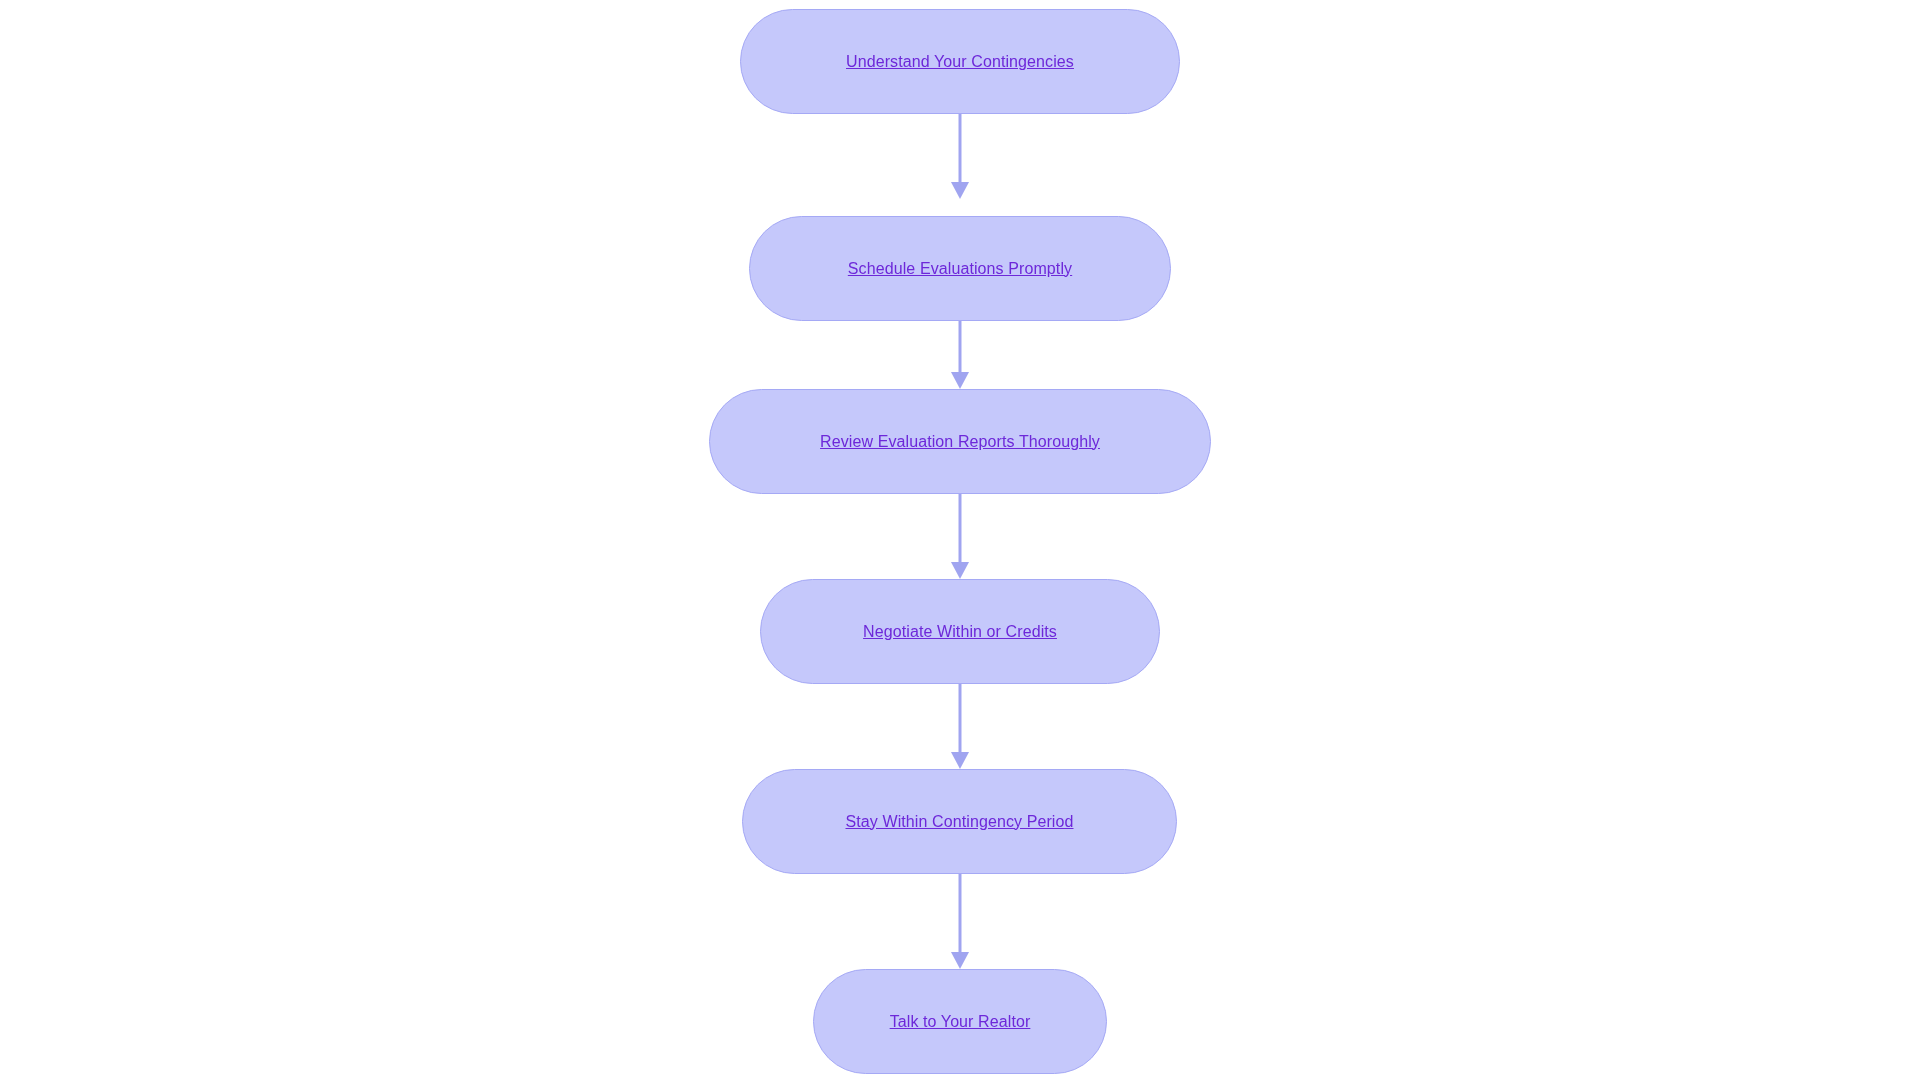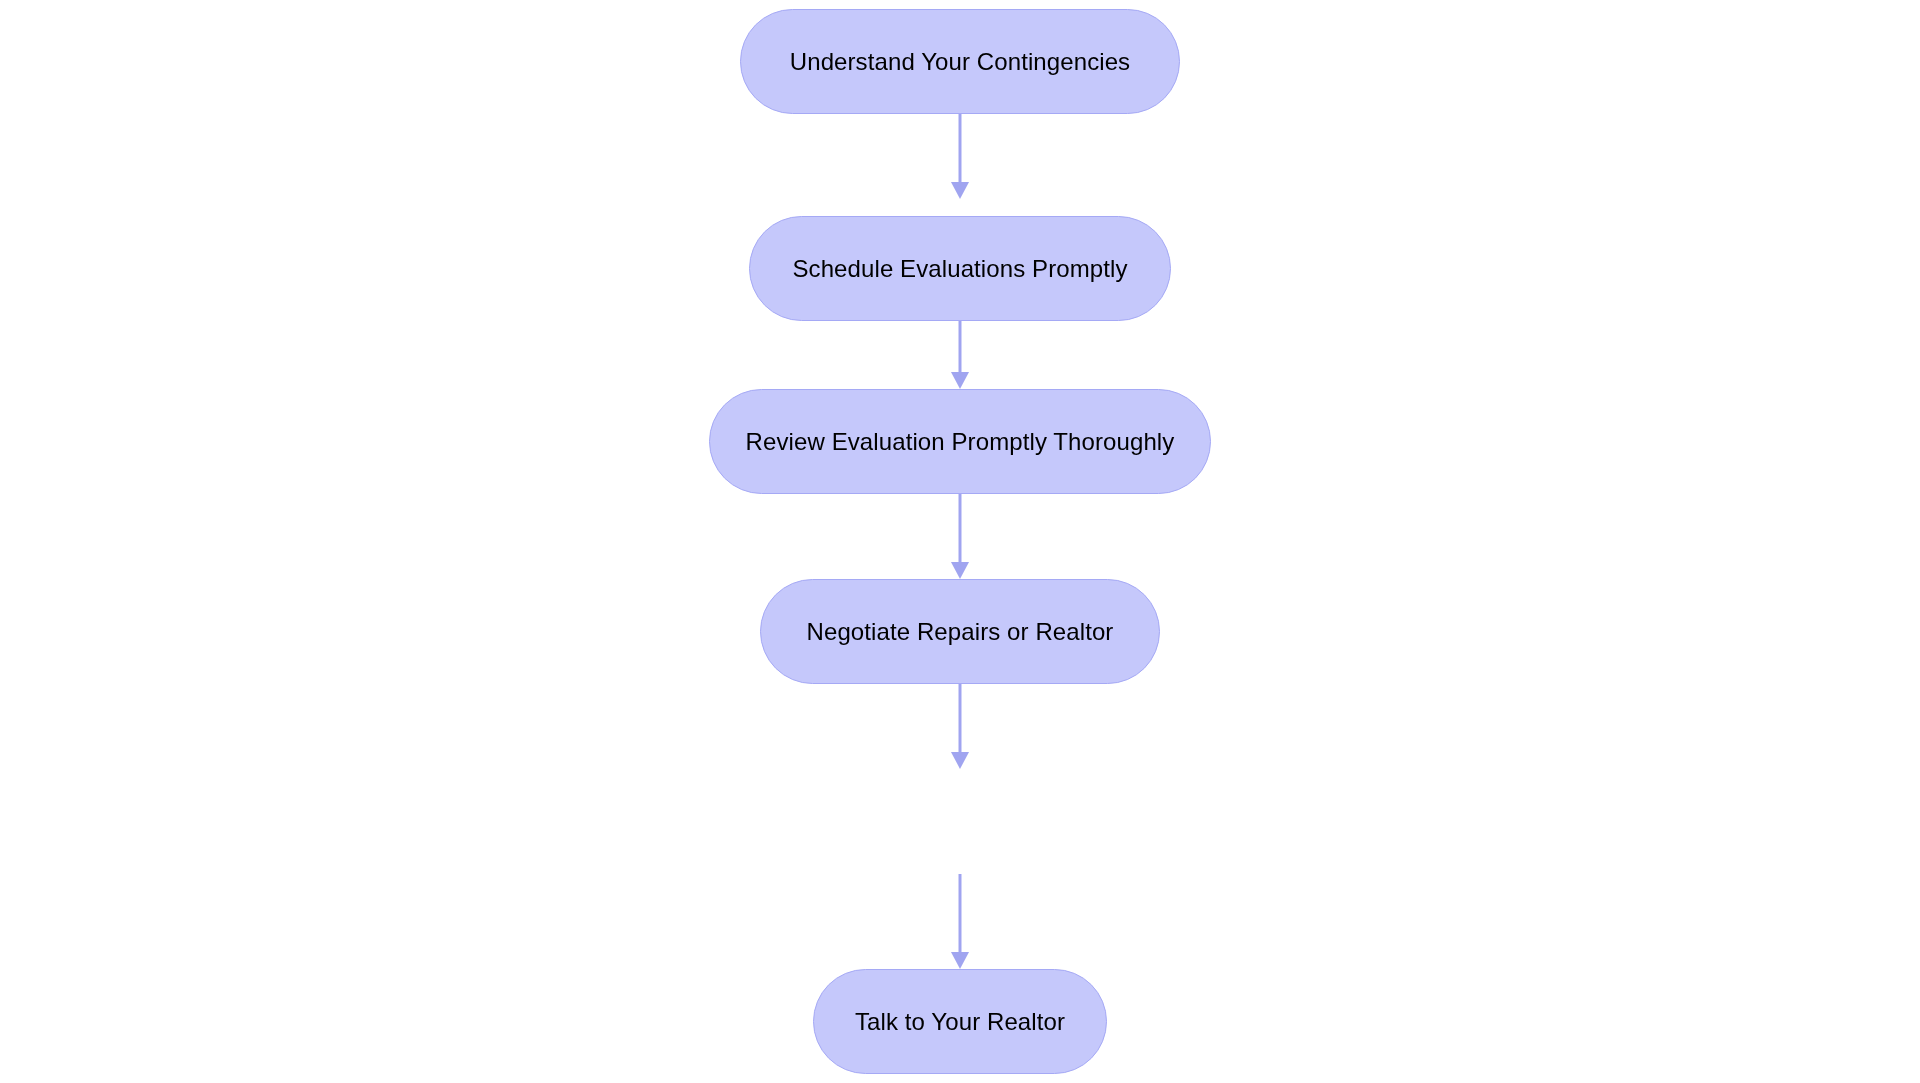--- a/index.html
+++ b/index.html
@@ -36,23 +36,24 @@
     font-size: 24px;
     font-weight: 400;
     letter-spacing: 0.1px;
     line-height: 1;
     white-space: nowrap;
     user-select: none;
   }
 
   .flow-node .node-label {
     display: block;
-    color: #000000;
-    font-size: 24px;
+    color: #6d28d9;
+    font-size: 16px;
     line-height: 1;
+    text-decoration: underline;
   }
 
   .connector {
     position: absolute;
     width: 40px;
     pointer-events: none;
   }
   .connector svg {
     display: block;
     width: 100%;
@@ -102,25 +103,28 @@
 
   <div class="flow-node" style="left:740px; top:9px; width:440px;">
     <span class="node-label">Understand Your Contingencies</span>
   </div>
 
   <div class="flow-node" style="left:749px; top:216px; width:422px;">
     <span class="node-label">Schedule Evaluations Promptly</span>
   </div>
 
   <div class="flow-node" style="left:709px; top:389px; width:502px;">
-    <span class="node-label">Review Evaluation Promptly Thoroughly</span>
+    <span class="node-label">Review Evaluation Reports Thoroughly</span>
   </div>
 
   <div class="flow-node" style="left:760px; top:579px; width:400px;">
-    <span class="node-label">Negotiate Repairs or Realtor</span>
+    <span class="node-label">Negotiate Within or Credits</span>
   </div>
 
+  <div class="flow-node" style="left:742px; top:769px; width:435px;">
+    <span class="node-label">Stay Within Contingency Period</span>
+  </div>
 
   <div class="flow-node" style="left:813px; top:969px; width:294px;align-items:center;">
     <span class="node-label">Talk to Your Realtor</span>
   </div>
 
 </div>
 
 </body></html>

